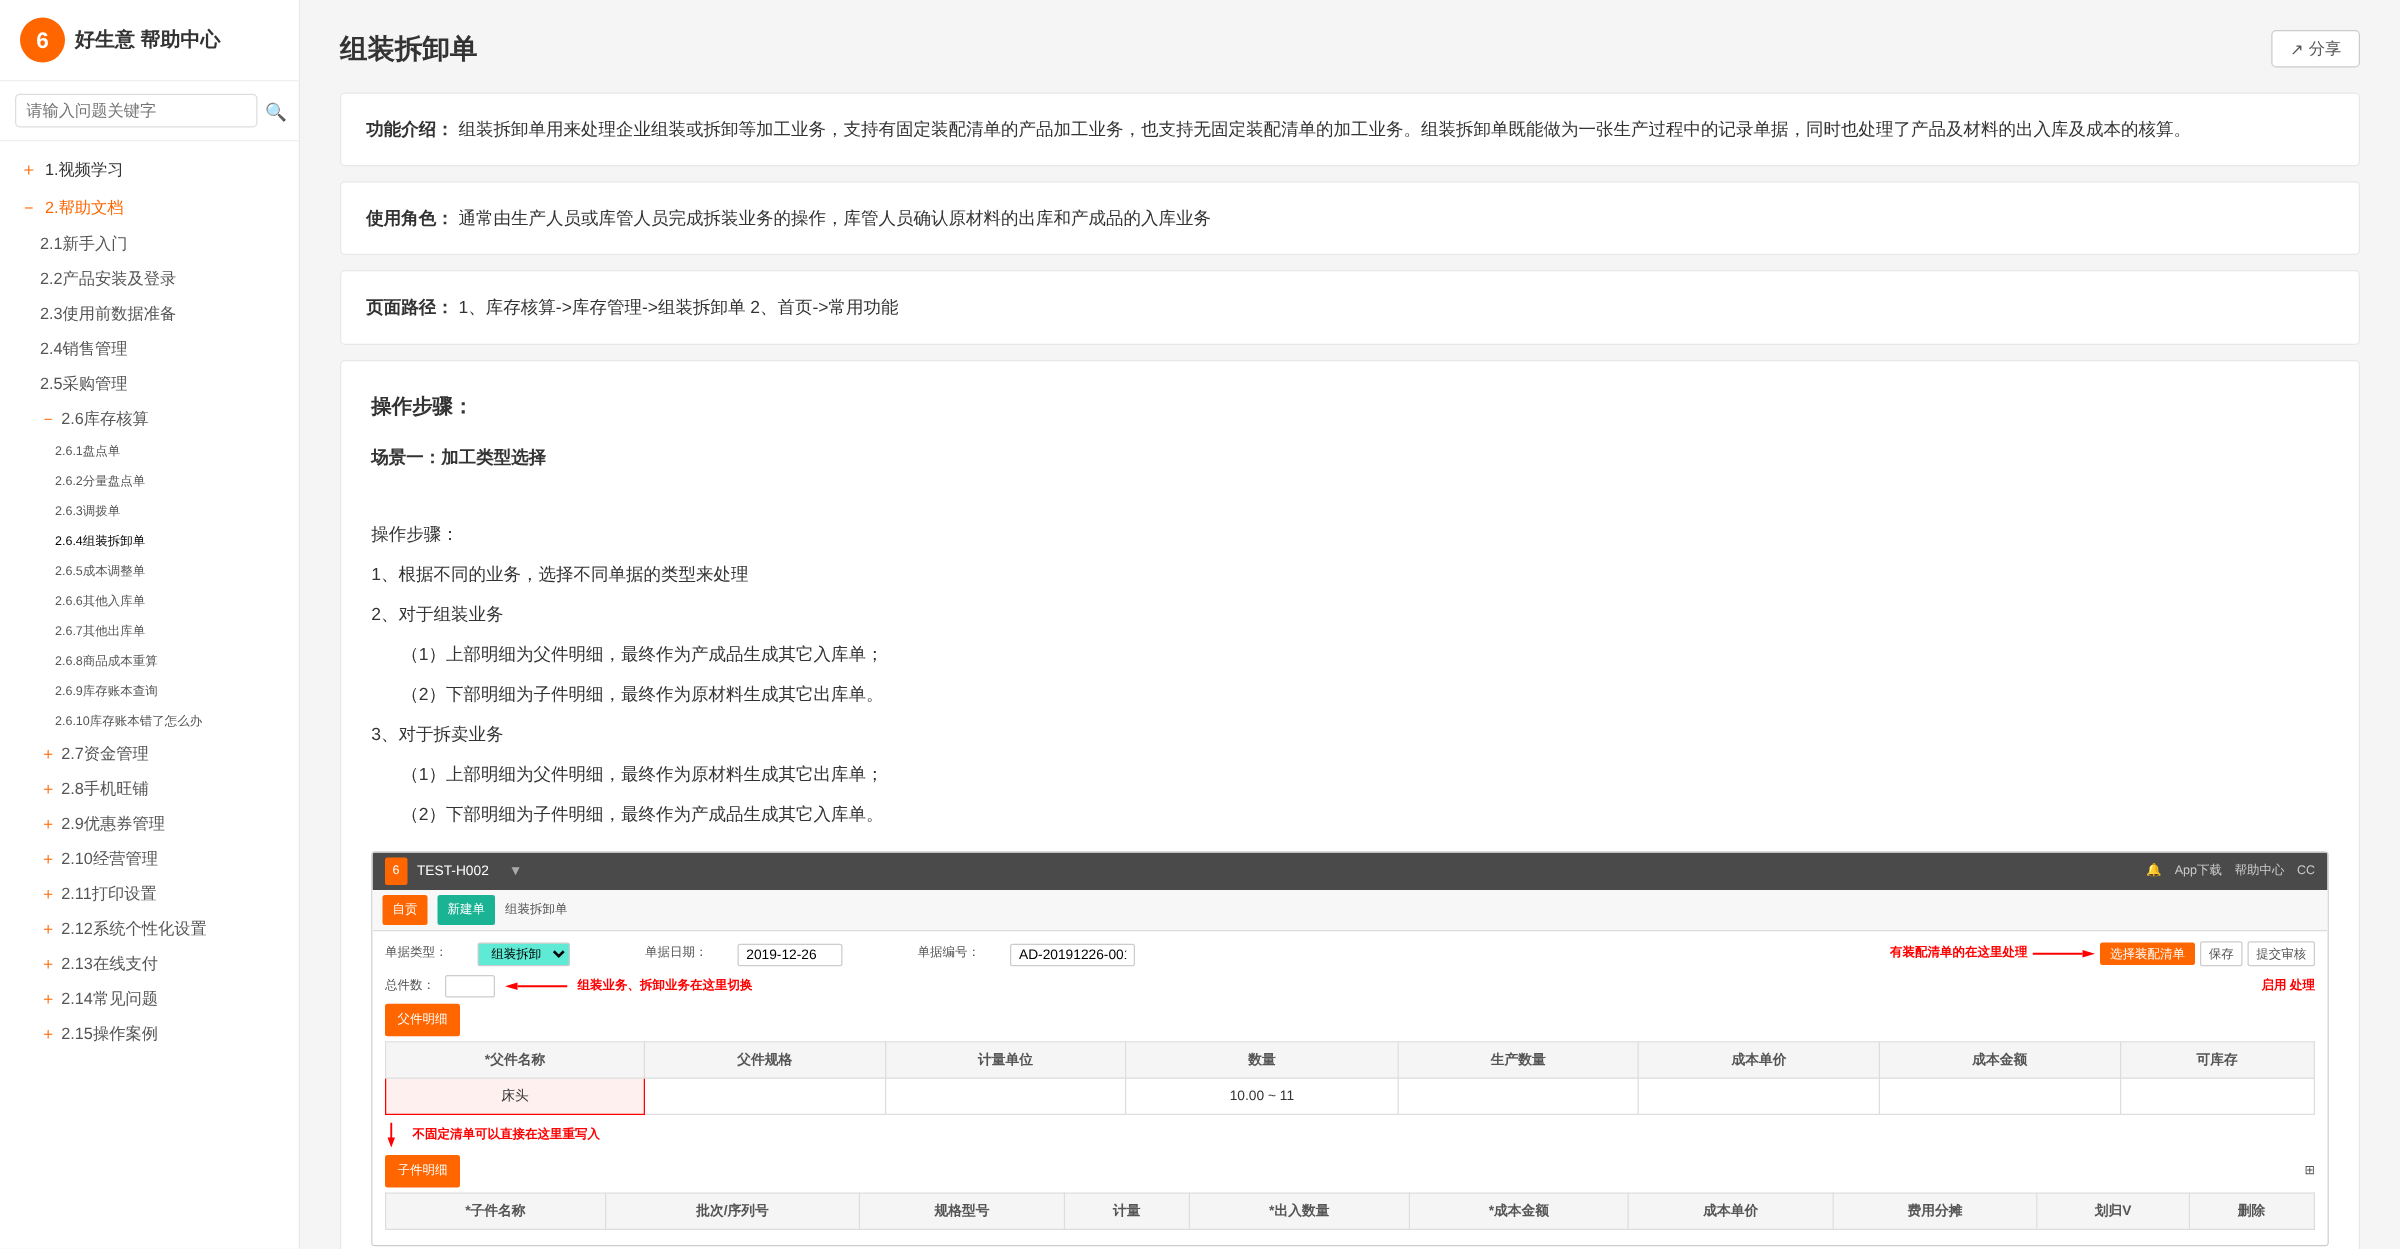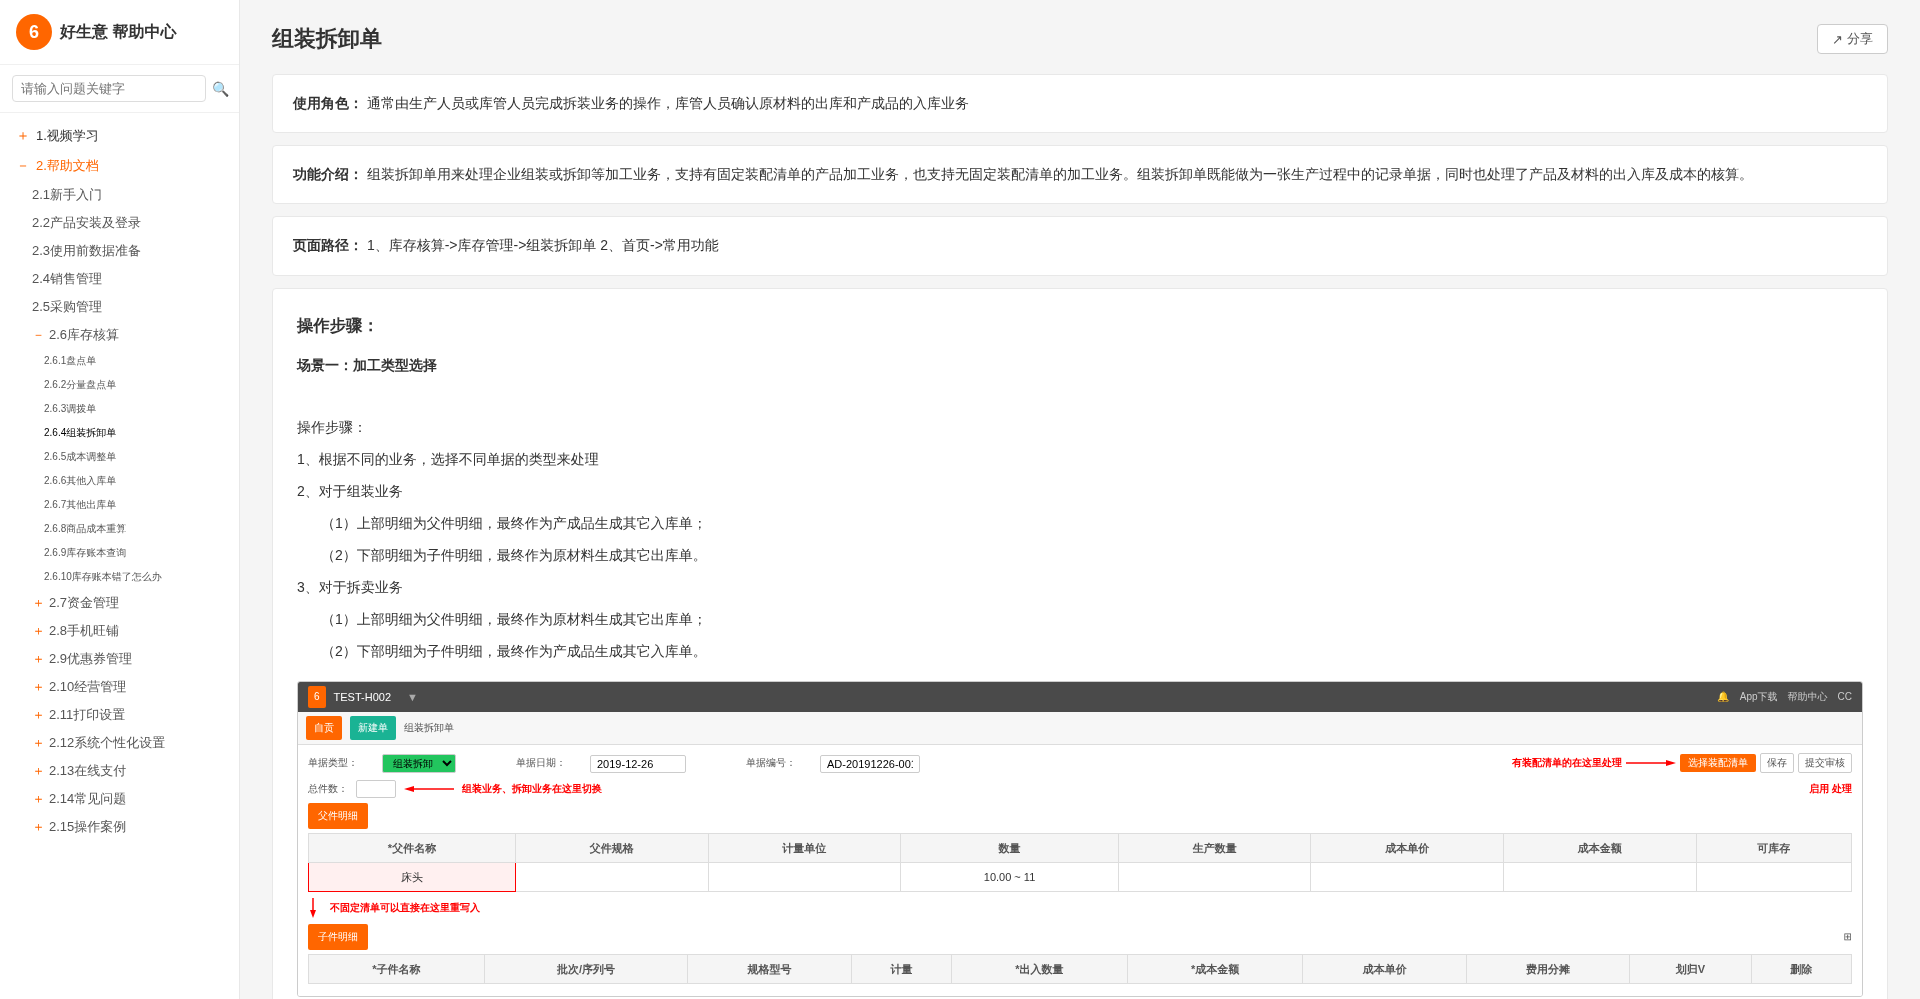--- a/index.html
+++ b/index.html
@@ -173,21 +173,21 @@
       padding: 8px 10px;
     }
     .mock-form-row {
       display: flex; align-items: flex-end; gap: 24px;
       margin-bottom: 6px; font-size: 11px; flex-wrap: wrap;
     }
     .mock-input {
       border: 1px solid #ccc; padding: 2px 6px; border-radius: 2px; font-size: 11px; background: #fff;
     }
     .mock-select {
-      border: 1px solid #ccc; padding: 2px 6px; border-radius: 2px; font-size: 11px; background: #22c55e;
+      border: 1px solid #ccc; padding: 2px 6px; border-radius: 2px; font-size: 11px; background: #5eead4;
     }
   </style>
 </head>
 <body>
 
 <div id="sidebar">
   <div id="sidebar-header">
     <div id="logo-circle">
       <span>6</span>
     </div>
@@ -271,27 +271,27 @@
 <div id="main">
   <div id="main-header">
     <h1 id="page-title">组装拆卸单</h1>
     <button id="share-btn">
       <span>↗</span>
       <span>分享</span>
     </button>
   </div>
 
   <div class="content-card">
+    <span class="label">功能介绍：</span>
+    <span>组装拆卸单用来处理企业组装或拆卸等加工业务，支持有固定装配清单的产品加工业务，也支持无固定装配清单的加工业务。组装拆卸单既能做为一张生产过程中的记录单据，同时也处理了产品及材料的出入库及成本的核算。</span>
+  </div>
+
+  <div class="content-card">
     <span class="label">使用角色：</span>
     <span>通常由生产人员或库管人员完成拆装业务的操作，库管人员确认原材料的出库和产成品的入库业务</span>
-  </div>
-
-  <div class="content-card">
-    <span class="label">功能介绍：</span>
-    <span>组装拆卸单用来处理企业组装或拆卸等加工业务，支持有固定装配清单的产品加工业务，也支持无固定装配清单的加工业务。组装拆卸单既能做为一张生产过程中的记录单据，同时也处理了产品及材料的出入库及成本的核算。</span>
   </div>
 
   <div class="content-card">
     <span class="label">页面路径：</span>
     <span>1、库存核算-&gt;库存管理-&gt;组装拆卸单 2、首页-&gt;常用功能</span>
   </div>
 
   <div id="steps-section">
     <h3>操作步骤：</h3>
     <p class="scenario-title">场景一：加工类型选择</p>
@@ -331,21 +331,21 @@
 
         <div class="mock-body">
 
           <div class="mock-form-row">
             <span style="font-size:10px;color:#555;">单据类型：</span>
             <select class="mock-select" style="font-size:10px;">
               <option>组装拆卸</option>
             </select>
             <span style="width:12px;"></span>
             <span style="font-size:10px;color:#555;">单据日期：</span>
-            <input class="mock-input" type="text" value="2019-12-26" style="width: 96px;">
+            <input class="mock-input" type="text" value="2019-12-26" style="width: 84px;">
             <span style="width:12px;"></span>
             <span style="font-size:10px;color:#555;">单据编号：</span>
             <input class="mock-input" type="text" value="AD-20191226-001" style="width: 100px;">
 
             <div style="display:flex;align-items:center;gap:4px;margin-left:auto;">
               <span style="color:red;font-size:10px;font-weight:bold;">有装配清单的在这里处理</span>
               <svg width="50" height="12">
                   <line x1="0" y1="6" x2="40" y2="6" stroke="red" stroke-width="1.5"></line>
                   <polygon points="40,3 50,6 40,9" fill="red"></polygon>
                 </svg>

